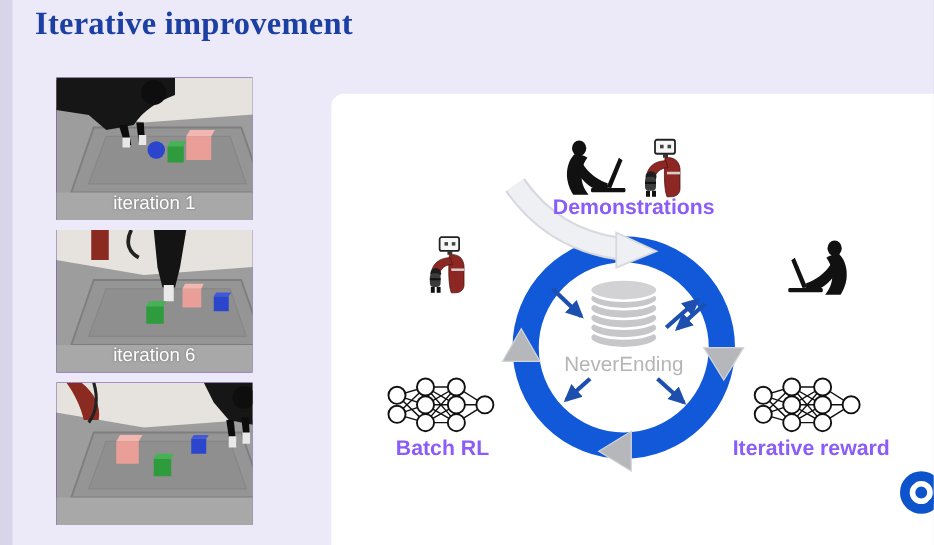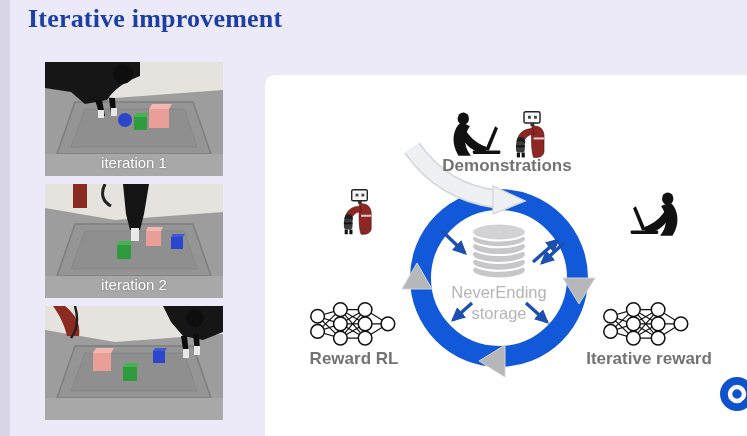--- a/index.html
+++ b/index.html
@@ -12,33 +12,33 @@
   .slide-title{
     position:absolute;left:18px;top:4px;margin:0;
     font-family:"Liberation Serif", serif;
     font-size:26px;font-weight:bold;color:#1c3fa4;letter-spacing:.2px;
   }
   .panel{
     position:absolute;left:255px;top:75px;right:0;bottom:0;
     background:#ffffff;border-top-left-radius:10px;
   }
   .photo{
-    position:absolute;left:35px;width:178px;height:114px;margin:0;
+    position:absolute;left:35px;width:157px;height:114px;margin:0;
     overflow:hidden;background:#4c1d95;
   }
   .photo svg{display:block}
   .photo-1{top:62px}.photo-2{top:184px}.photo-3{top:306px}
   .photo-label{
     position:absolute;left:0;right:0;bottom:5px;text-align:center;
     color:#ffffff;font-size:15px;text-shadow:0 0 2px rgba(0,0,0,.35);
   }
   .diagram-svg{position:absolute;left:0;top:0;width:747px;height:436px;}
   .node-label{
     position:absolute;transform:translateX(-50%);white-space:nowrap;
-    color:#737373;font-size:17px;font-weight:600;
+    color:#8b5cf6;font-size:17px;font-weight:600;
   }
   .lbl-demonstrations{left:497px;top:156px}
   .lbl-evaluation{left:357px;top:235px}
   .lbl-reward-sketching{left:667px;top:238px}
   .lbl-batch-rl{left:344px;top:349px}
   .lbl-learning-reward{left:639px;top:349px}
   .storage-label{
     position:absolute;left:489px;top:282px;transform:translateX(-50%);
     text-align:center;color:#b5b5b7;font-size:16.5px;line-height:21px;
     white-space:nowrap;
@@ -85,21 +85,21 @@
       <path d="M60,0 C55,10 58,18 66,22" stroke="#222" stroke-width="3" fill="none"></path>
       <polygon points="78,0 104,0 99,30 95,46 85,46 81,30" fill="#141414"></polygon>
       <rect x="86" y="44" width="8" height="13" fill="#e9e9e9"></rect>
       <rect x="72" y="61" width="14" height="14" fill="#2e9c3c"></rect>
       <polygon points="72,61 86,61 88,57 74,57" fill="#45b253"></polygon>
       <rect x="101" y="47" width="15" height="15" fill="#e99f98"></rect>
       <polygon points="101,47 116,47 118,43 103,43" fill="#f2b7b0"></polygon>
       <rect x="126" y="53" width="12" height="12" fill="#2b46cc"></rect>
       <polygon points="126,53 138,53 140,50 128,50" fill="#4059d6"></polygon>
     </svg>
-    <figcaption class="photo-label">iteration 2</figcaption>
+    <figcaption class="photo-label">iteration 6</figcaption>
   </figure>
 
   <figure class="photo photo-3">
     <svg width="178" height="114" viewBox="0 0 178 114">
       <rect x="0" y="0" width="178" height="114" fill="#9d9d9d"></rect>
       <path d="M0,0 H178 V28 L70,36 L0,24 Z" fill="#e6e3de"></path>
       <polygon points="30,40 148,40 166,92 12,92" fill="#959595" stroke="#7e7e7e" stroke-width="1.5"></polygon>
       <polygon points="40,47 139,47 152,85 26,85" fill="#8f8f8f" stroke="#878787" stroke-width="1"></polygon>
       <rect x="0" y="92" width="178" height="22" fill="#a8a8a8"></rect>
       <path d="M20,0 C30,8 36,18 34,30 L22,30 C20,20 14,8 8,0 Z" fill="#8a2a20"></path>
@@ -210,21 +210,20 @@
 
     <g>
       <circle cx="727" cy="394" r="17" fill="#0c53cc"></circle>
       <circle cx="727" cy="394" r="7" fill="none" stroke="#ffffff" stroke-width="4.5"></circle>
       <path d="M721,384.5 Q713.5,390 713.8,398.5" stroke="#0c53cc" stroke-width="4.2" fill="none"></path>
       <path d="M733,403.5 Q740.5,398 740.2,389.5" stroke="#0c53cc" stroke-width="4.2" fill="none"></path>
     </g>
   </svg>
 
   <div class="node-label lbl-demonstrations">Demonstrations</div>
-  <div class="node-label lbl-batch-rl">Reward RL</div>
+  <div class="node-label lbl-batch-rl">Batch RL</div>
   <div class="node-label lbl-learning-reward">Iterative reward</div>
 
   <div class="storage-label">
     <div>NeverEnding</div>
-    <div>storage</div>
   </div>
 
 </div>
 
 </body></html>

